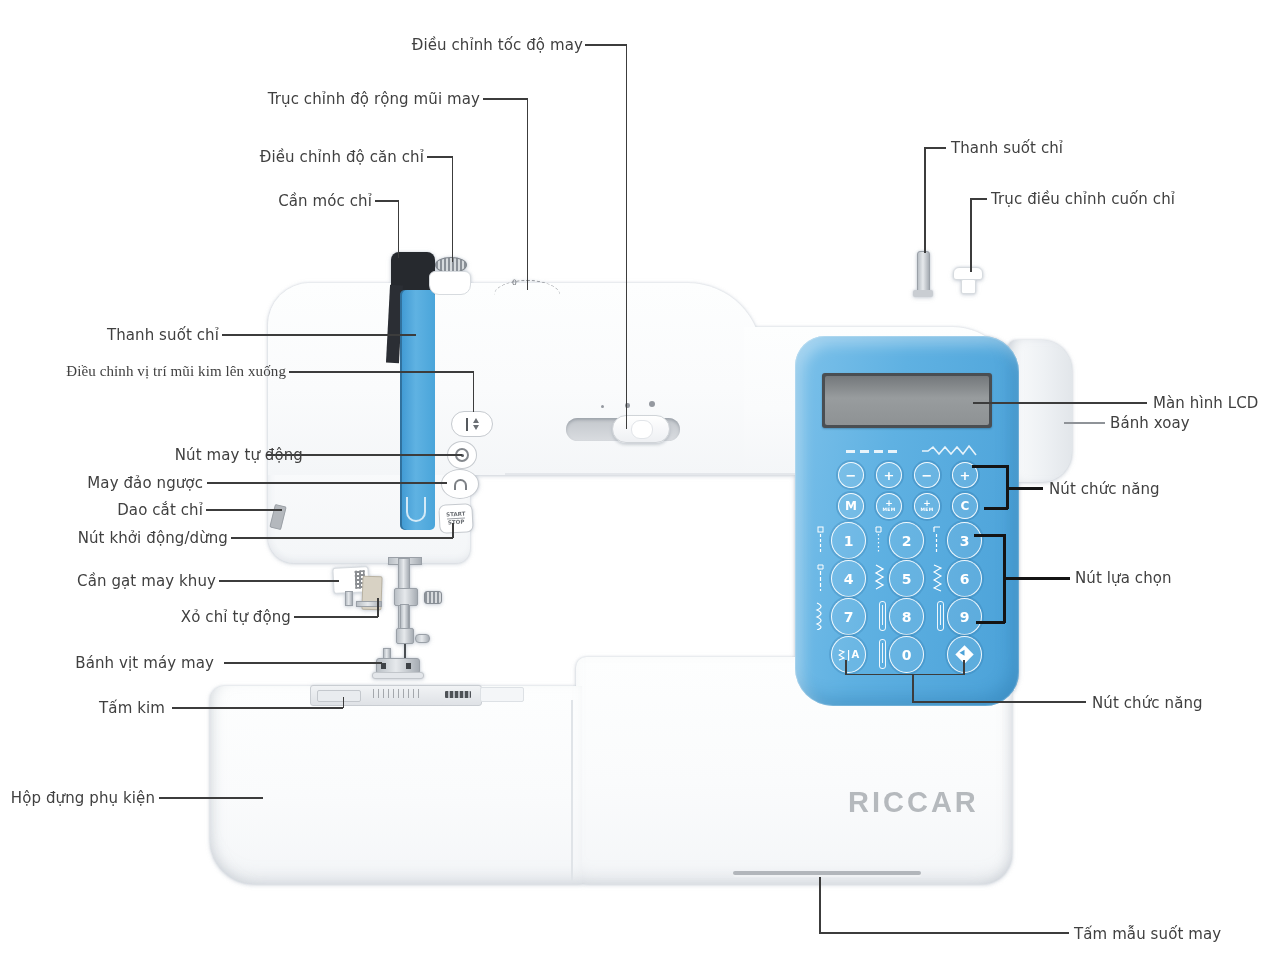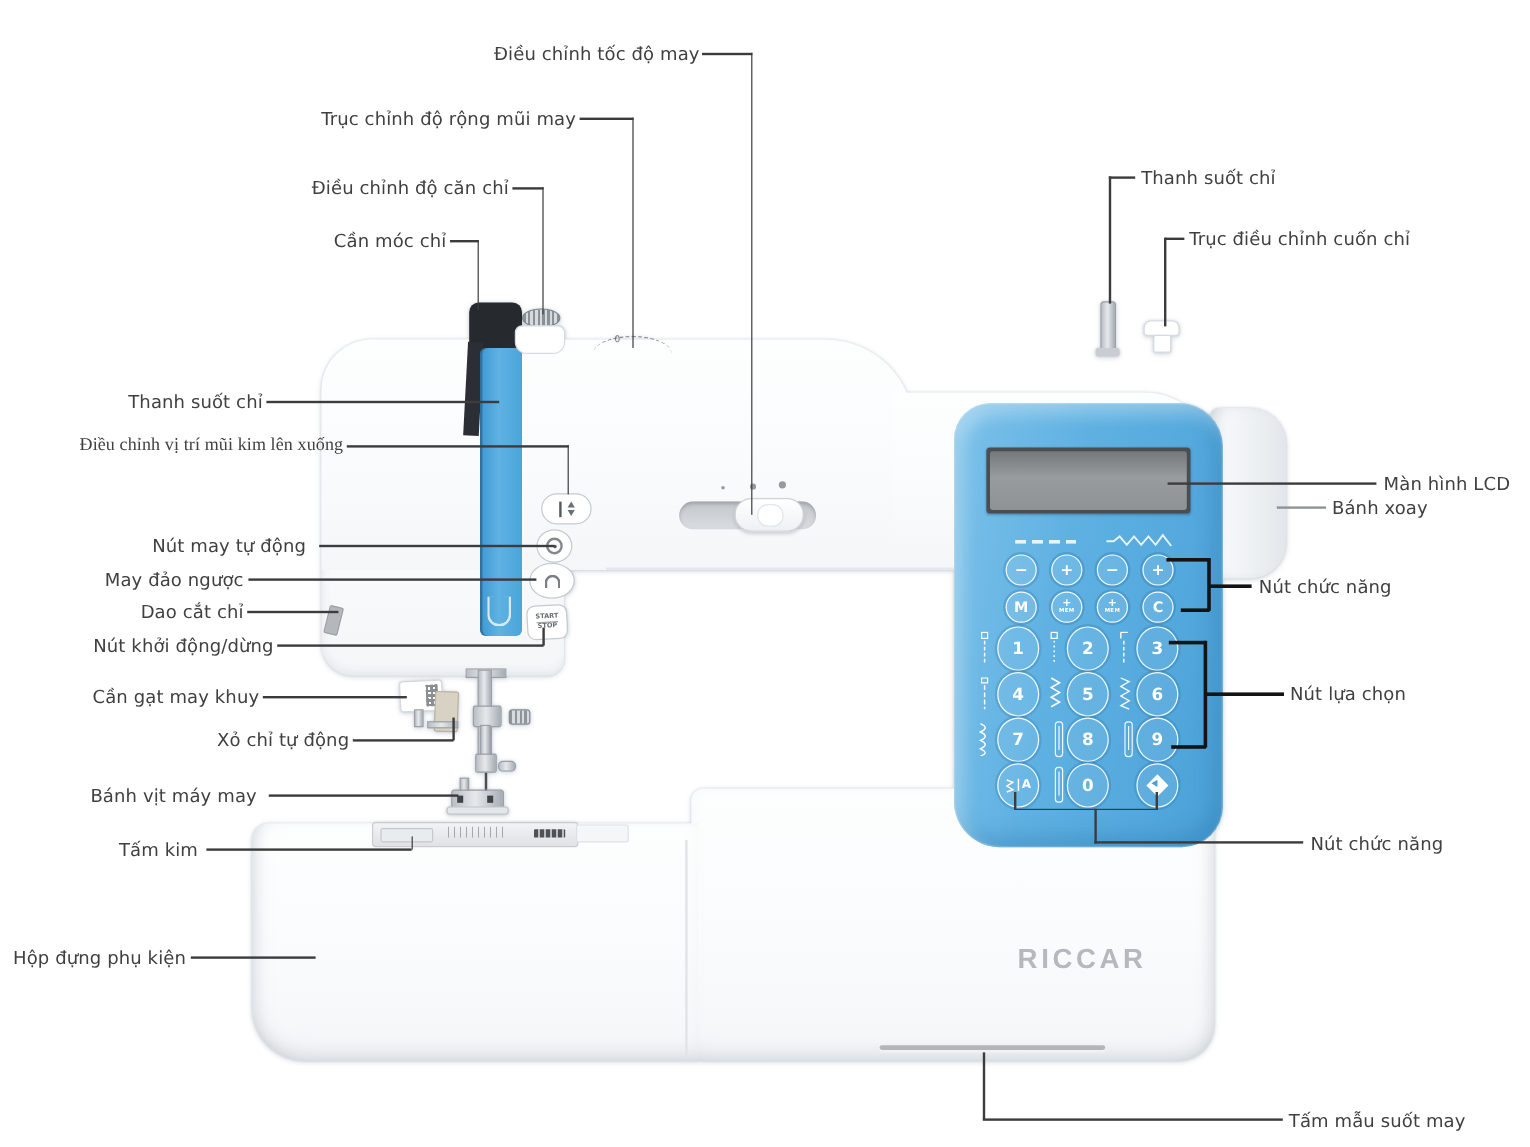--- a/index.html
+++ b/index.html
@@ -32,21 +32,21 @@
   .nbtn{position:absolute;width:35px;height:37px;border-radius:50%;
         border:1.5px solid rgba(255,255,255,.92);background:rgba(255,255,255,.08);
         box-shadow:0 0 0 2px rgba(35,105,155,.22);
         color:#fff;font-weight:bold;font-size:14px;display:flex;align-items:center;justify-content:center;box-sizing:border-box;}
   .sicon{position:absolute;}
   
   .metal{background:linear-gradient(90deg,#b9bfc5 0%,#e6e9ec 45%,#a7adb4 100%);border:1px solid #9aa0a7;box-sizing:border-box;}
   .whitepart{background:#fff;border:1px solid #d7dbdf;box-sizing:border-box;}
   .headbtn{position:absolute;background:#fff;border:1px solid #c6cacf;box-sizing:border-box;
            display:flex;align-items:center;justify-content:center;color:#6b6f74;}
-  #riccar{position:absolute;left:848px;top:786px;font-size:23px;font-weight:bold;color:#b5b9bd;
+  #riccar{position:absolute;left:848px;top:786px;font-size:29px;font-weight:bold;color:#b5b9bd;
           letter-spacing:3px;font-family:"Liberation Sans","DejaVu Sans",sans-serif;}
 </style>
 </head>
 <body>
 
 <div id="scene">
 
   <div id="machine">
 
     <div style="position:absolute;left:1008px;top:340px;width:64px;height:142px;border-radius:8px 30px 30px 8px;background:linear-gradient(90deg,#fbfcfd,#eef1f4 55%,#e2e6ea);box-shadow:inset 10px 0 12px -7px rgba(160,170,182,.6);"></div>
@@ -311,21 +311,21 @@
 
   <div class="ln" style="left:819px;top:877px;width:1.5px;height:56px;"></div>
   <div class="ln" style="left:819px;top:932px;width:250px;height:1.5px;"></div>
 
   <div class="lbl ra" style="right:692px;top:36px;">Điều chỉnh tốc độ may</div>
   <div class="lbl ra" style="right:795px;top:90px;">Trục chỉnh độ rộng mũi may</div>
   <div class="lbl ra" style="right:851px;top:148px;">Điều chỉnh độ căn chỉ</div>
   <div class="lbl ra" style="right:903px;top:192px;">Cần móc chỉ</div>
   <div class="lbl ra" style="right:1056px;top:326px;">Thanh suốt chỉ</div>
   <div class="lbl ra" style="right:989px;top:363px;font-family:Liberation Serif, serif;">Điều chỉnh vị trí mũi kim lên xuống</div>
-  <div class="lbl ra" style="right:1020px;top:446px;">Nút may tự động</div>
+  <div class="lbl ra" style="right:972px;top:446px;">Nút may tự động</div>
   <div class="lbl ra" style="right:1072px;top:474px;text-align:center;">May đảo ngược</div>
   <div class="lbl ra" style="right:1072px;top:501px;">Dao cắt chỉ</div>
   <div class="lbl ra" style="right:1047px;top:529px;">Nút khởi động/dừng</div>
   <div class="lbl ra" style="right:1059px;top:572px;">Cần gạt may khuy</div>
   <div class="lbl ra" style="right:984px;top:608px;">Xỏ chỉ tự động</div>
   <div class="lbl ra" style="right:1061px;top:654px;">Bánh vịt máy may</div>
   <div class="lbl ra" style="right:1110px;top:699px;">Tấm kim</div>
   <div class="lbl ra" style="right:1120px;top:789px;">Hộp đựng phụ kiện</div>
   <div class="lbl" style="left:951px;top:139px;">Thanh suốt chỉ</div>
   <div class="lbl" style="left:991px;top:190px;">Trục điều chỉnh cuốn chỉ</div>

